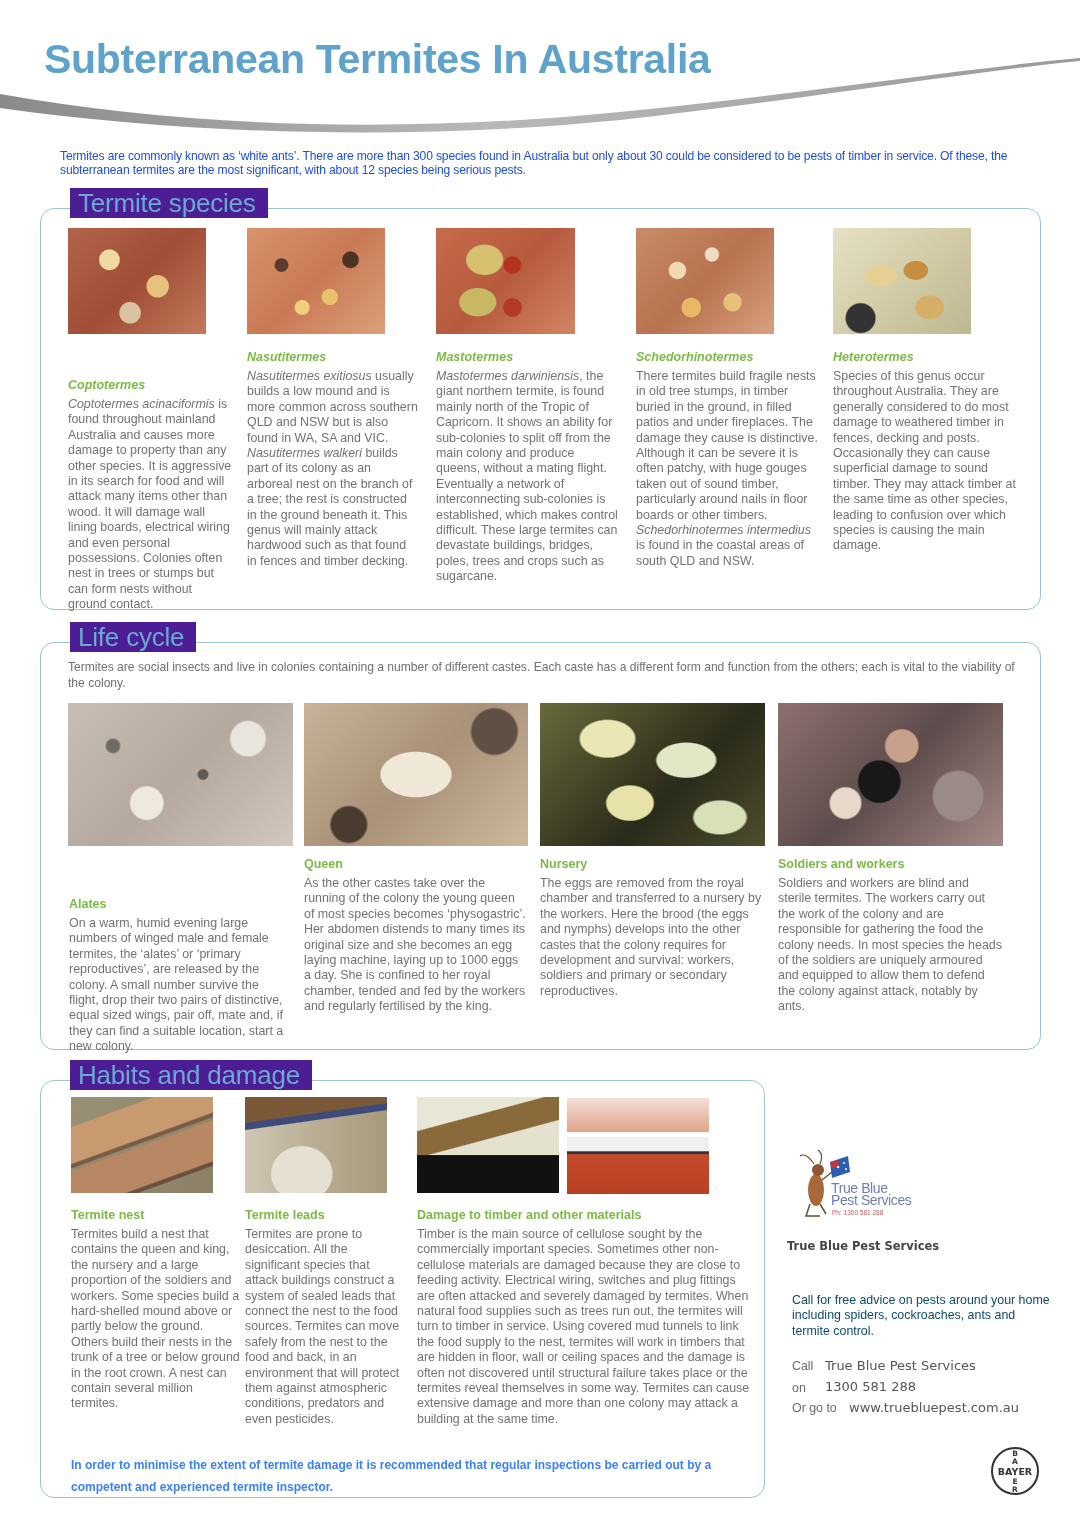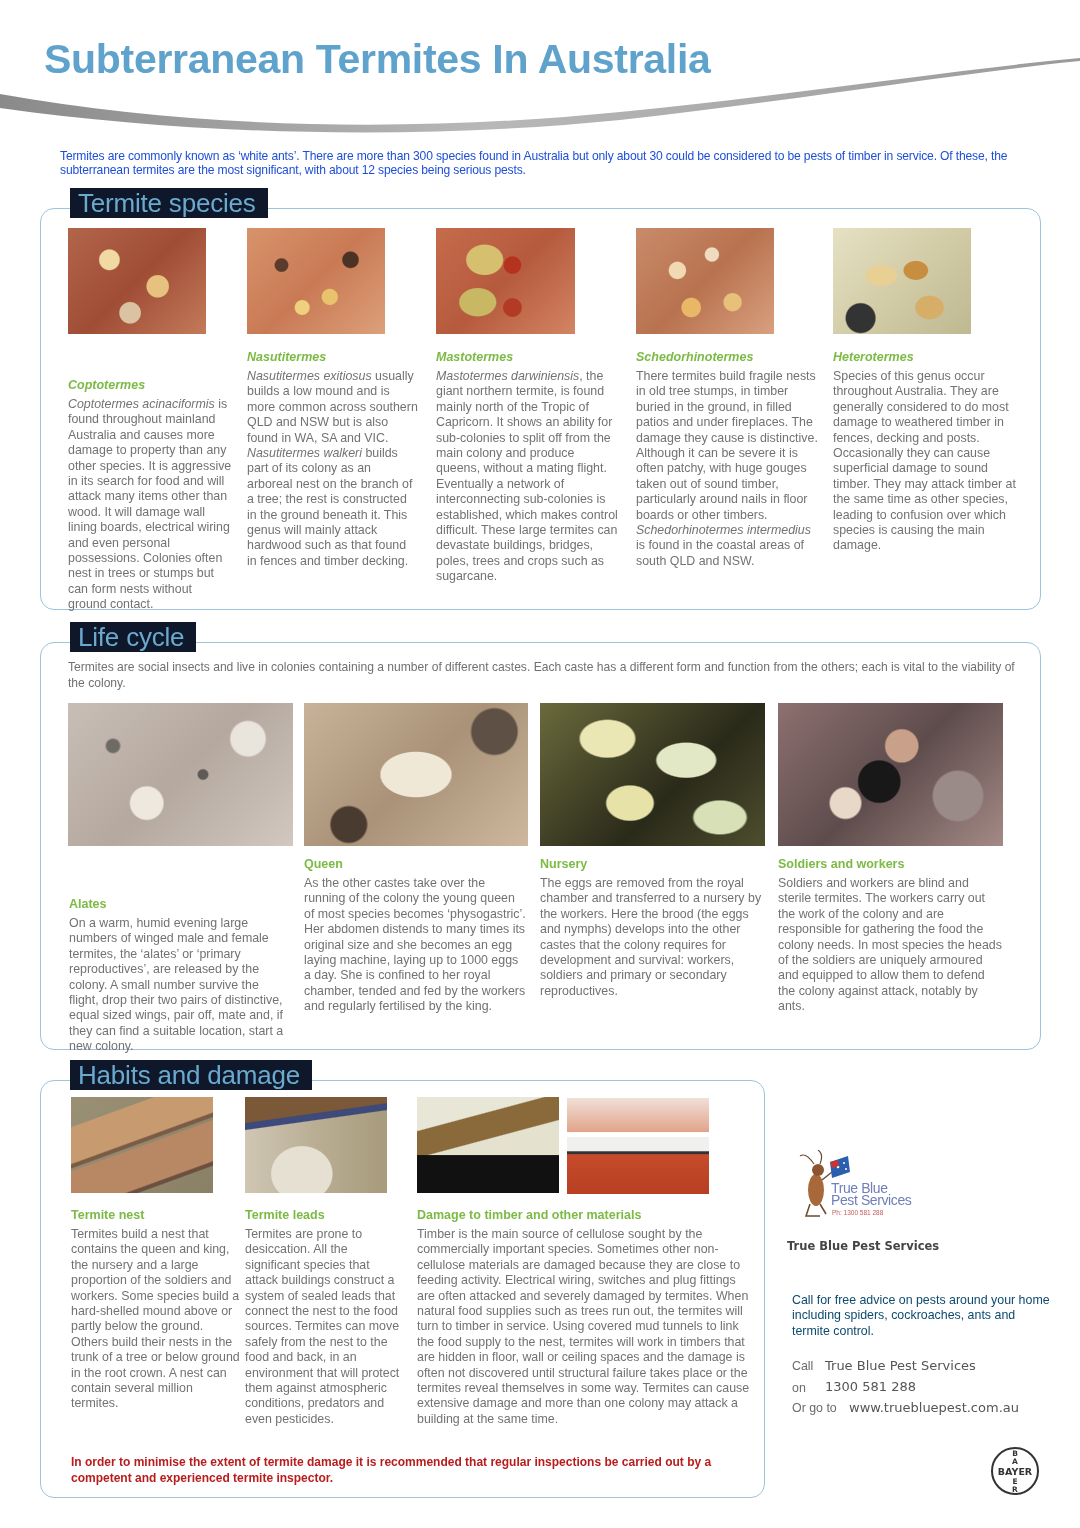--- a/index.html
+++ b/index.html
@@ -15,21 +15,21 @@
 
   .intro {
     position: absolute; left: 60px; top: 149px; width: 1000px;
     font-size: 12.1px; line-height: 14px; color: #1d4ed8; letter-spacing: -0.15px;
   }
 
   .section {
     position: absolute; border: 1.5px solid #9cc4da; border-radius: 14px;
   }
   .section-title {
-    position: absolute; background: #0f172a; padding: 0 12px 0 8px;
+    position: absolute; background: #4c1d95; padding: 0 12px 0 8px;
     font-size: 26px; color: #6aaacf; font-weight: normal; line-height: 30px;
     letter-spacing: -0.2px;
   }
 
   .photo { position: absolute; overflow: hidden; }
   .col { position: absolute; }
   .col-head {
     font-weight: bold; color: #7cba45; font-size: 12.5px; line-height: 16px; margin-bottom: 4px;
   }
   .col-head.it { font-style: italic; }
@@ -37,21 +37,21 @@
     font-size: 12.4px; line-height: 15.4px; color: #727272;
   }
   .col-body i { font-style: italic; }
 
   .lc-intro {
     position: absolute; left: 68px; top: 660px; width: 950px;
     font-size: 12.1px; line-height: 15.5px; color: #707070;
   }
   .footer-note {
     position: absolute; left: 71px; top: 1454px; width: 660px;
-    font-size: 12px; line-height: 16px; font-weight: bold; color: #b91c1c;
+    font-size: 12px; line-height: 22px; font-weight: bold; color: #3b82f6;
   }
 
   .logo { position: absolute; left: 796px; top: 1150px; width: 130px; height: 72px; }
   .logo-text1 {
     position: absolute; left: 831px; top: 1182px; font-size: 14px; line-height: 13px;
     color: #6f7fb8; letter-spacing: -0.4px;
   }
   .logo-text2 {
     position: absolute; left: 831px; top: 1194px; font-size: 14px; line-height: 13px;
     color: #6f7fb8; letter-spacing: -0.4px;

